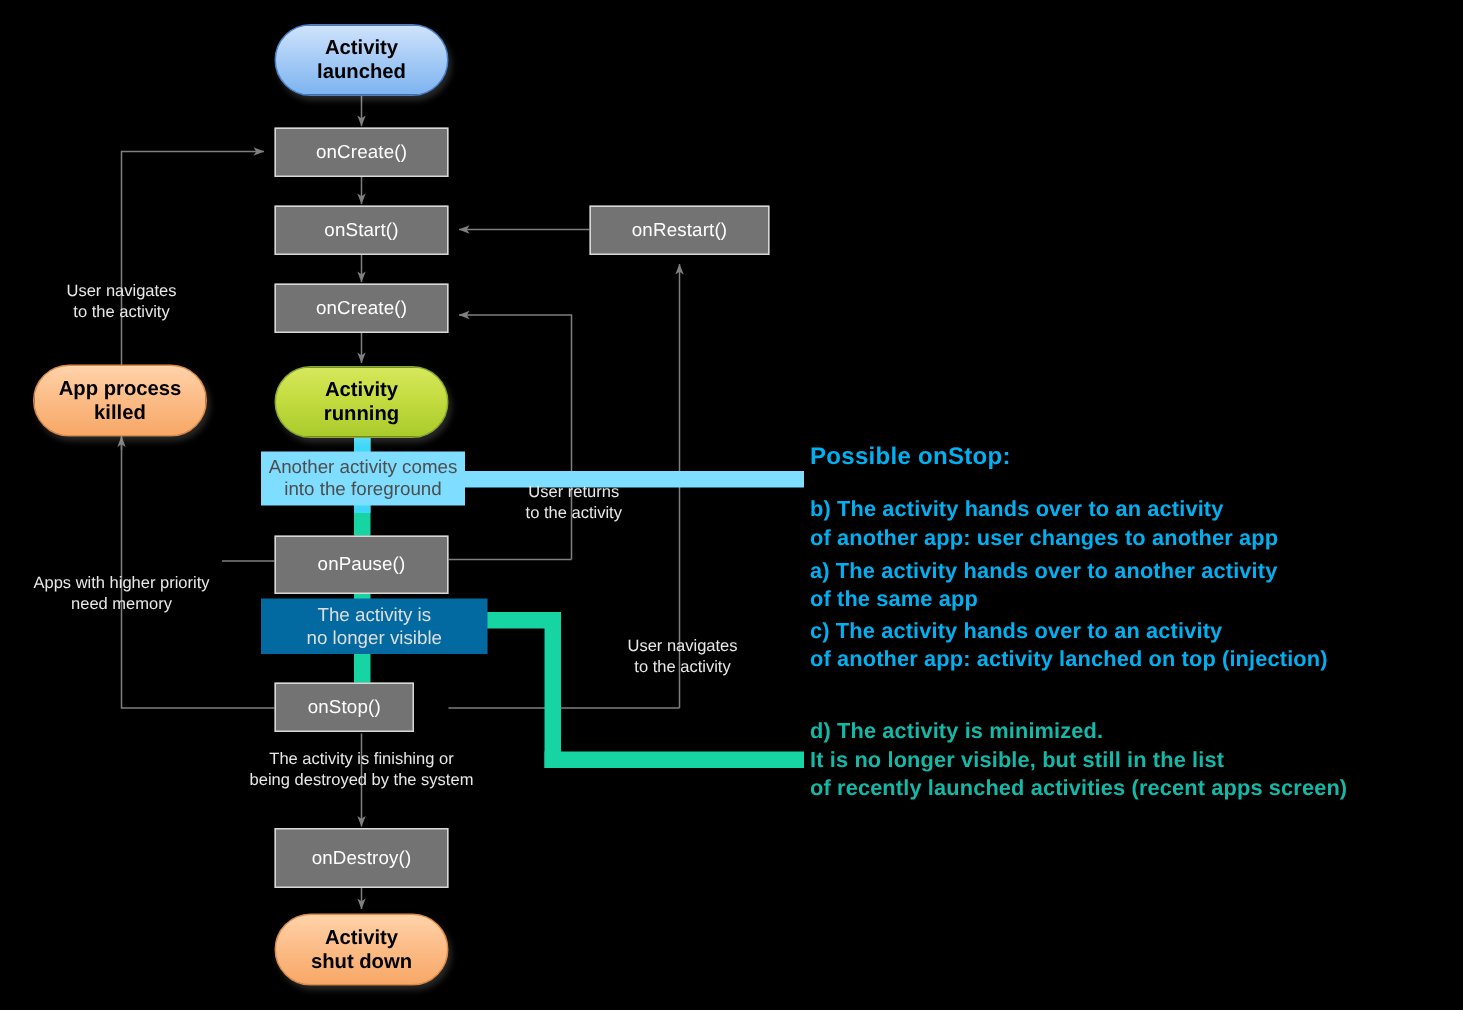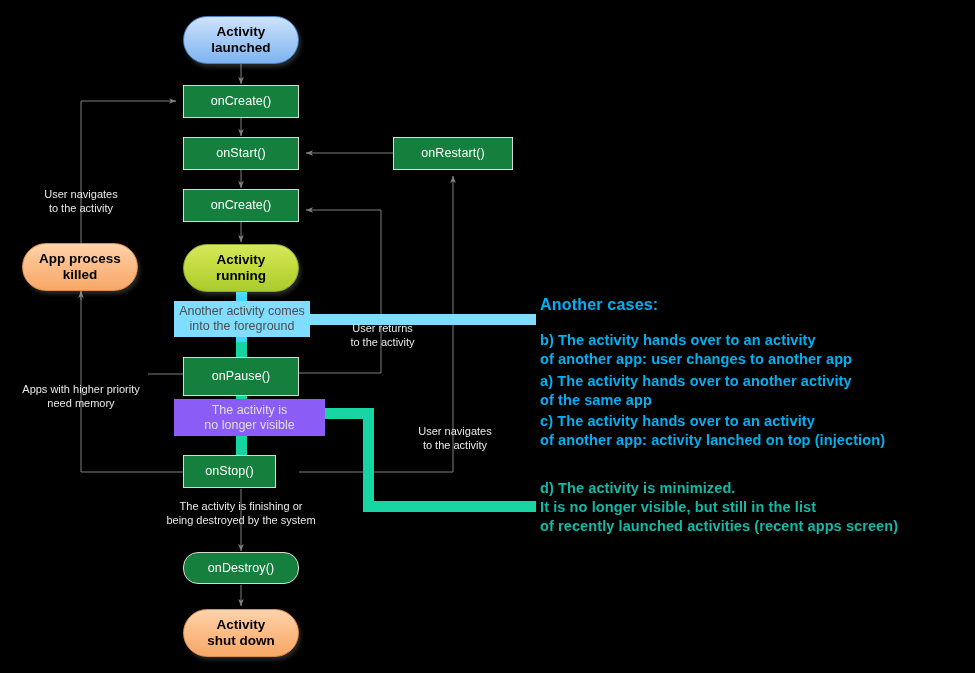--- a/index.html
+++ b/index.html
@@ -27,21 +27,21 @@
     position: absolute;
     box-sizing: border-box;
     display: flex;
     align-items: center;
     justify-content: center;
     text-align: center;
     line-height: 1.18;
   }
   .callback-box {
     border: 1px solid #d8d8d8;
-    background: #15803d;
+    background: #737373;
     color: #ffffff;
     font-size: 12.5px;
     font-weight: 400;
     letter-spacing: .1px;
   }
   .state-pill {
     border-radius: 24px;
     font-size: 13.5px;
     font-weight: bold;
     color: #000000;
@@ -70,21 +70,21 @@
     justify-content: center;
     text-align: center;
     line-height: 1.2;
     font-size: 12.5px;
   }
   .chip-cyan {
     background: #7fdeff;
     color: #4d4d4d;
   }
   .chip-teal {
-    background: #8b5cf6;
+    background: #0369a1;
     color: #dfdfdf;
   }
 
   
   .caption {
     position: absolute;
     color: #e8e8e8;
     font-size: 11px;
     line-height: 1.25;
     text-align: center;
@@ -192,42 +192,42 @@
   <div class="node state-pill pill-green" style="left: 183px; top: 244px; width: 116px; height: 48px; white-space: pre-line;">Activity
 running</div>
 
   <div class="node state-pill pill-orange" style="left: 22px; top: 243px; width: 116px; height: 48px; white-space: pre-line;">App process
 killed</div>
 
   <div class="node callback-box" style="left: 183px; top: 357px; width: 116px; height: 39px; white-space: pre-line;">onPause()</div>
 
   <div class="node callback-box" style="left: 183px; top: 455px; width: 93px; height: 33px; white-space: pre-line;">onStop()</div>
 
-  <div class="node callback-box" style="left: 183px; top: 552px; width: 116px; height: 32px; white-space: pre-line; border-radius: 15px;">onDestroy()</div>
+  <div class="node callback-box" style="left: 183px; top: 552px; width: 116px; height: 40px; white-space: pre-line;">onDestroy()</div>
 
   <div class="node state-pill pill-orange" style="left: 183px; top: 609px; width: 116px; height: 48px; white-space: pre-line;">Activity
 shut down</div>
 
   <div class="caption" style="left: 21px; top: 188px; width: 120px; white-space: pre-line;">User navigates
 to the activity</div>
 
   <div class="caption" style="left: 11px; top: 359px; width: 140px; white-space: pre-line; margin-top: 24px;">Apps with higher priority
 need memory</div>
 
   <div class="caption" style="left: 330px; top: 322px; width: 105px; white-space: pre-line;">User returns
 to the activity</div>
 
   <div class="caption" style="left: 400px; top: 425px; width: 110px; white-space: pre-line;">User navigates
 to the activity</div>
 
   <div class="caption" style="left: 151px; top: 500px; width: 180px; white-space: pre-line;">The activity is finishing or
 being destroyed by the system</div>
 
   <div id="legend">
-    <div class="legend-title">Another cases:</div>
+    <div class="legend-title">Possible onStop:</div>
     <div id="legend-list">
       <div class="legend-item legend-cyan" style="white-space: pre-line;">b) The activity hands over to an activity
      of another app: user changes to another app</div>
       <div class="legend-item legend-cyan" style="white-space: pre-line;">a) The activity hands over to another activity
      of the same app</div>
       <div class="legend-item legend-cyan" style="white-space: pre-line;">c) The activity hands over to an activity
      of another app: activity lanched on top (injection)</div>
       <div class="legend-item legend-teal" id="legend-item-d" style="white-space: pre-line;">d) The activity is minimized.
      It is no longer visible, but still in the list
      of recently launched activities (recent apps screen)</div>

